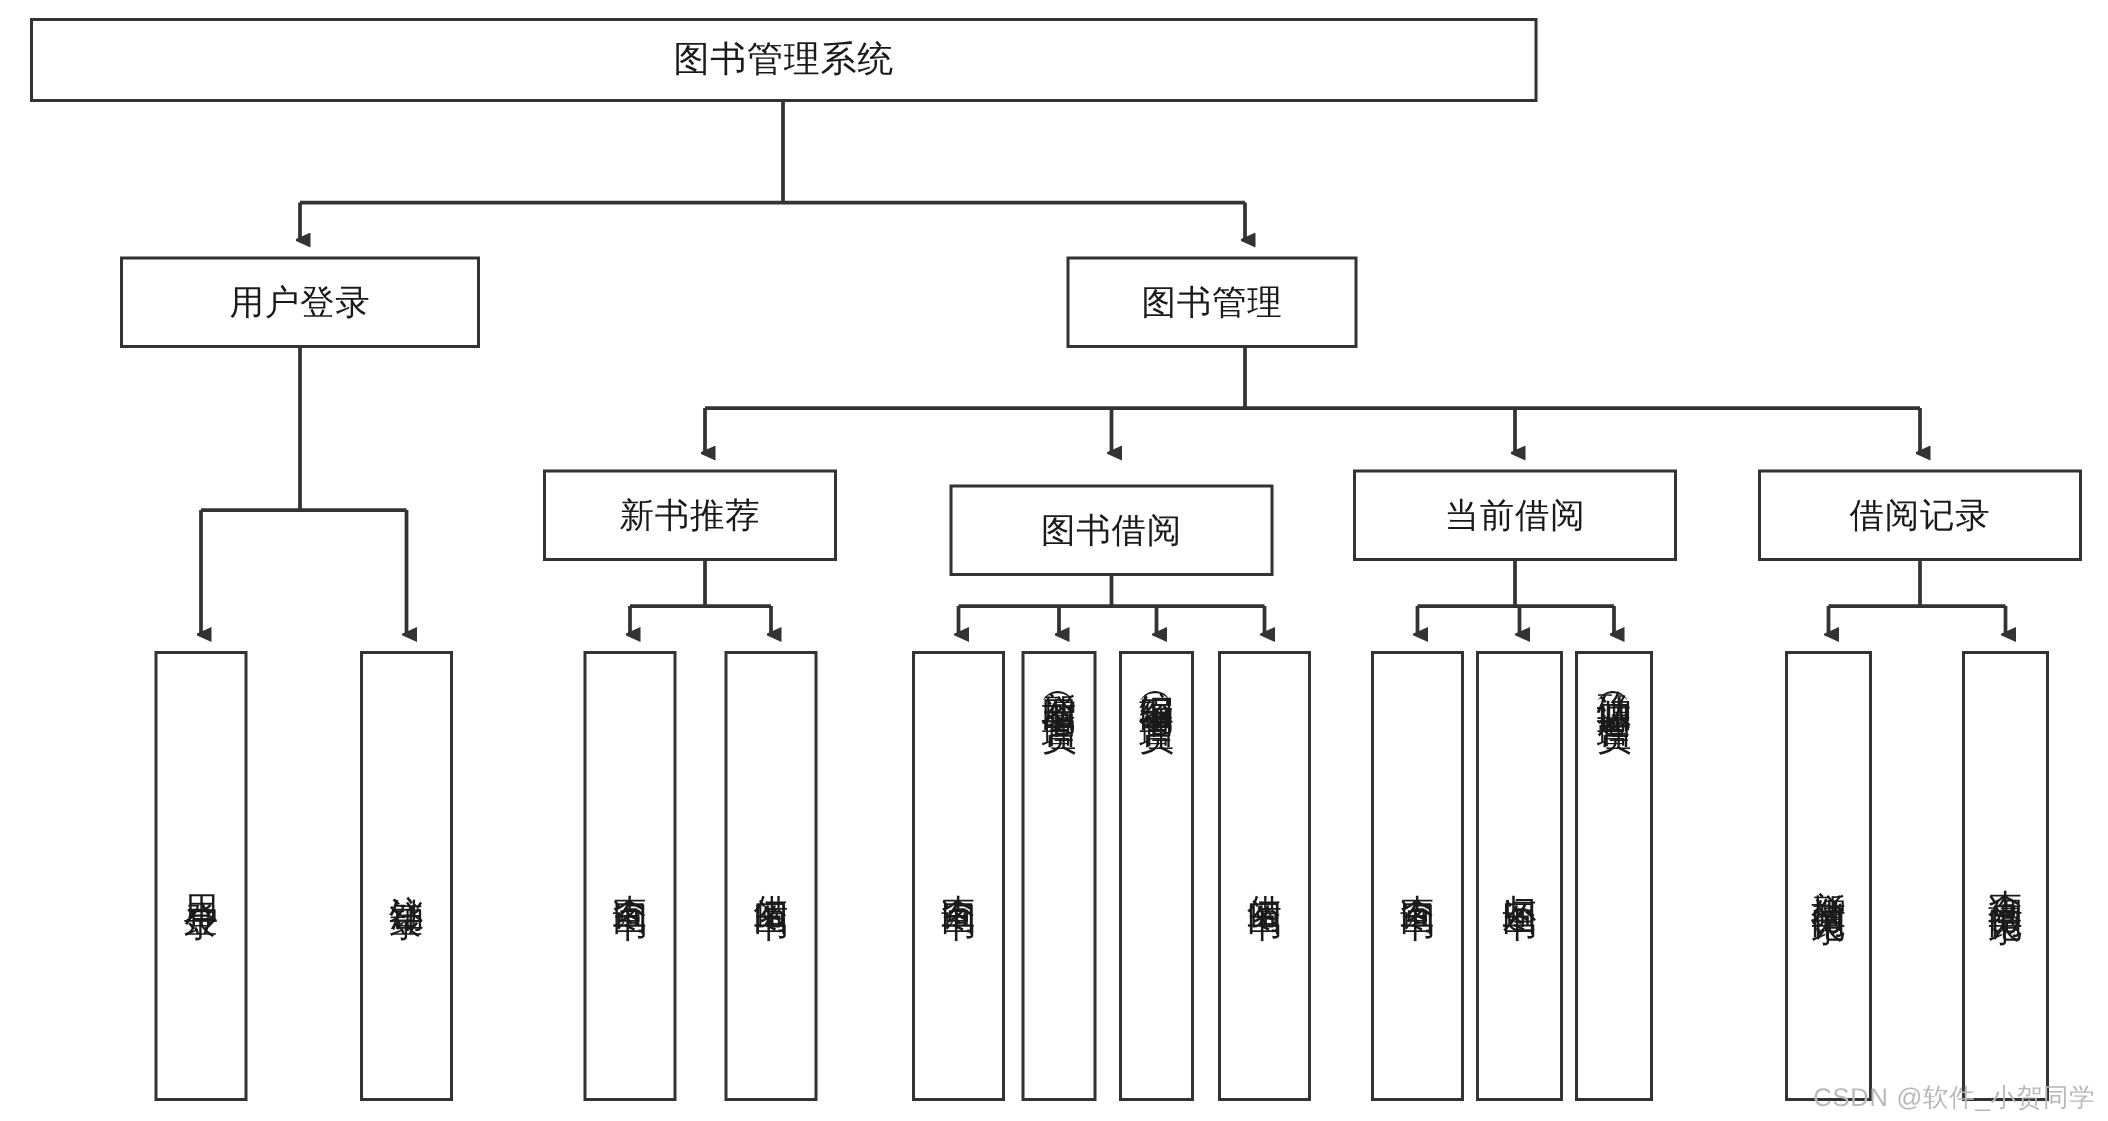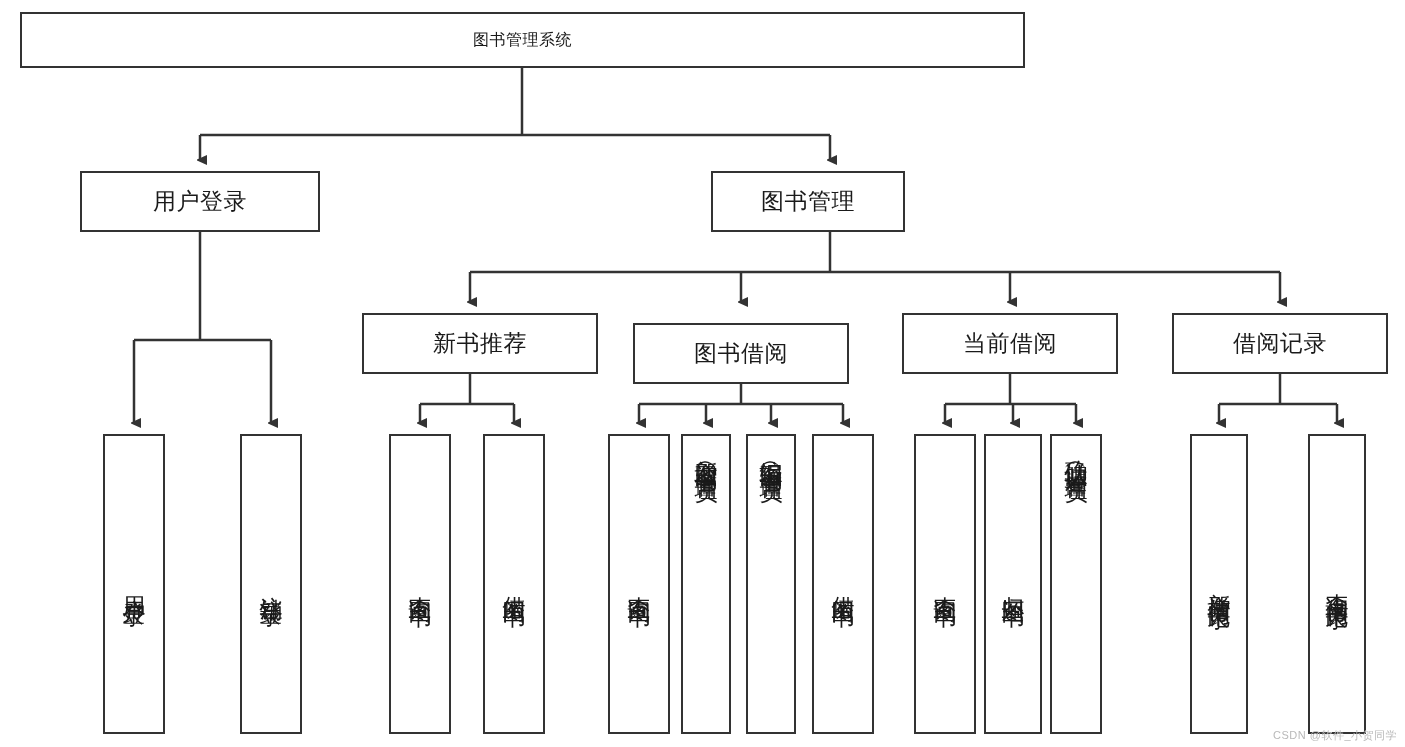--- a/index.html
+++ b/index.html
@@ -41,21 +41,21 @@
   .node .label {
     display: block;
     line-height: 1.18;
     letter-spacing: 0.5px;
   }
   
   .node.horiz .label {
     writing-mode: horizontal-tb;
     font-size: 23px;
   }
-  .node.root .label { font-size: 16px; font-family: Liberation Serif, serif; }
+  .node.root .label { font-size: 24px; font-family: Liberation Serif, serif; }
   
   .node.vert {
     align-items: flex-start;
     justify-content: center;
     padding-top: 6px;
   }
   .node.vert .label {
     writing-mode: vertical-rl;
     text-orientation: upright;
     font-size: 23px;
@@ -65,21 +65,21 @@
   }
   
   .node.vert.midtext {
     align-items: center;
     padding-top: 0;
   }
   #watermark {
     position: absolute;
     right: 8px;
     bottom: 4px;
-    font-size: 11px;
+    font-size: 17px;
     color: #b9b9b9;
     letter-spacing: 0.5px;
     z-index: 5;
     white-space: nowrap;
     margin-top: 20px;
   }
 </style>
 </head>
 <body>
 
@@ -139,21 +139,21 @@
     <span class="label">图书管理系统</span>
   </div>
 
   <div class="node horiz" style="left:80px; top:171px; width:240px; height:61px;">
     <span class="label">用户登录</span>
   </div>
   <div class="node horiz" style="left:711px; top:171px; width:194px; height:61px;">
     <span class="label">图书管理</span>
   </div>
 
-  <div class="node horiz" style="left:362px; top:313px; width:236px; height:61px;">
+  <div class="node horiz" style="left:362px; top:313px; width:196px; height:61px;">
     <span class="label">新书推荐</span>
   </div>
   <div class="node horiz" style="left:633px; top:313px; width:216px; height:61px;margin-top:10px;">
     <span class="label">图书借阅</span>
   </div>
   <div class="node horiz" style="left:1172px; top:313px; width:216px; height:61px;">
     <span class="label">借阅记录</span>
   </div>
   <div class="node horiz" style="left:902px; top:313px; width:216px; height:61px;">
     <span class="label">当前借阅</span>

